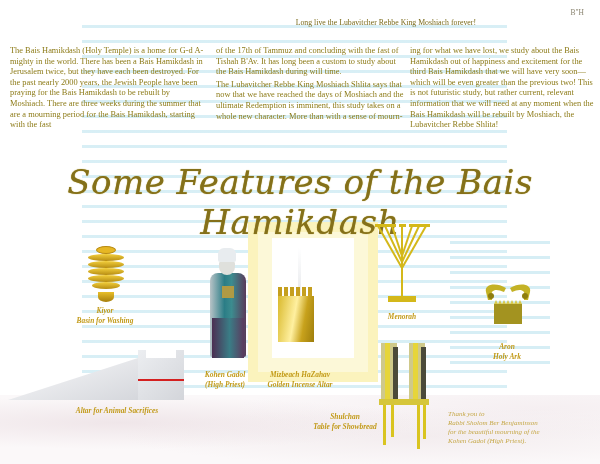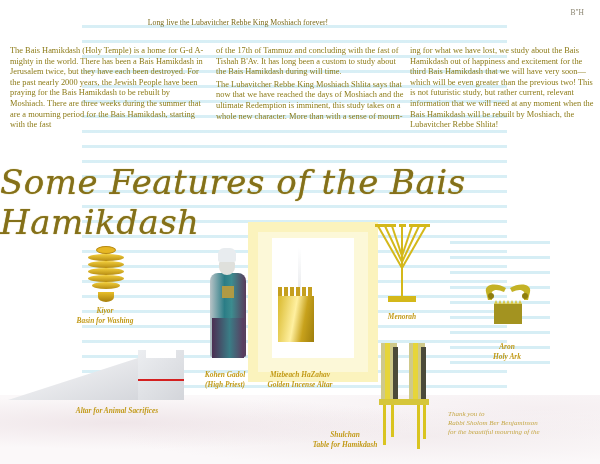--- a/index.html
+++ b/index.html
@@ -42,34 +42,34 @@
     .marble {
       position: absolute; left: 0; top: 395px; width: 600px; height: 69px;
       background:
         radial-gradient(ellipse at 20% 40%, rgba(230,215,220,0.55) 0%, transparent 45%),
         radial-gradient(ellipse at 70% 60%, rgba(235,225,228,0.5) 0%, transparent 50%),
         radial-gradient(ellipse at 90% 20%, rgba(238,228,232,0.45) 0%, transparent 40%),
         #fbf8f9;
     }
 
     .bh { position: absolute; right: 16px; top: 8px; font-size: 7.5px; color: #8a8470; }
-    .slogan { position: absolute; left: 0; width: 476px; top: 18px; text-align: center; font-size: 7.8px; color: #7a6a1a; }
+    .slogan { position: absolute; left: 0; width: 476px; top: 18px; text-align: right; font-size: 7.8px; color: #7a6a1a; }
 
     .col {
       position: absolute; top: 46px; width: 192px;
       font-size: 8.4px; line-height: 10.6px; color: #8d7b18;
       text-align: left;
     }
     .col p { margin-bottom: 2px; }
     .col1 { left: 10px; width: 196px; }
     .col2 { left: 216px; width: 190px; }
     .col3 { left: 410px; width: 188px; }
 
     .title {
-      position: absolute; left: 0; top: 162px; width: 600px; 
+      position: absolute; left: 0; top: 162px; width: 600px; text-align: center;
       font-family: "DejaVu Serif", "Liberation Serif", serif;
       font-style: italic; font-size: 34px; color: #84701a; letter-spacing: 0.5px;
       text-shadow: 0 0 1px #a8901f;
     }
 
     .caption {
       position: absolute; text-align: center; font-style: italic; font-weight: bold;
       font-size: 7.4px; line-height: 10px; color: #c29a18;
     }
 
@@ -245,24 +245,25 @@
       <rect x="32" y="2" width="16" height="56" fill="#cfc98a"></rect>
       <rect x="36" y="2" width="5" height="56" fill="#e6d53a"></rect>
       <rect x="44" y="6" width="5" height="52" fill="#4b4a3a"></rect>
       <rect x="2" y="58" width="50" height="6" fill="#d6c63a"></rect>
       <rect x="6" y="64" width="3" height="40" fill="#d9c420"></rect>
       <rect x="14" y="64" width="3" height="32" fill="#d9c420"></rect>
       <rect x="40" y="64" width="3" height="44" fill="#d9c420"></rect>
       <rect x="46" y="64" width="3" height="34" fill="#d9c420"></rect>
     </svg>
   </div>
-  <div class="caption" style="left:300px; top:430px; width:90px;">
+  <div class="caption" style="left:300px; top:412px; width:90px;">
     <div>Shulchan</div>
-    <div>Table for Hamikdash</div>
+    <div>Table for Showbread</div>
   </div>
 
   <div class="credit">
     <div>Thank you to</div>
     <div>Rabbi Sholom Ber Benjaminson</div>
     <div>for the beautiful mourning of the</div>
+    <div>Kohen Gadol (High Priest).</div>
   </div>
 
 </div>
 
 </body></html>

